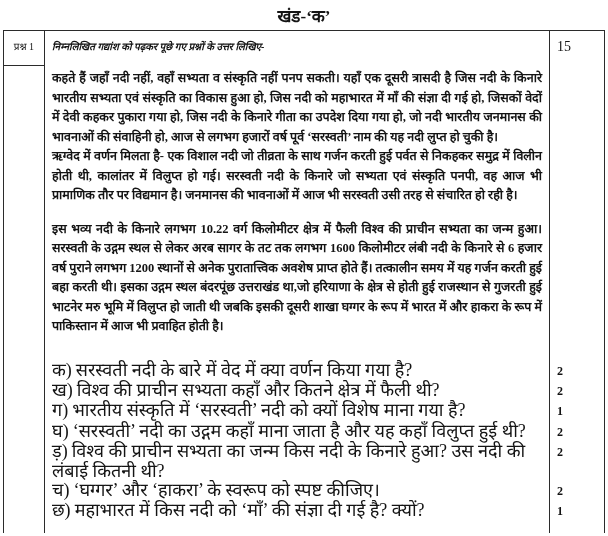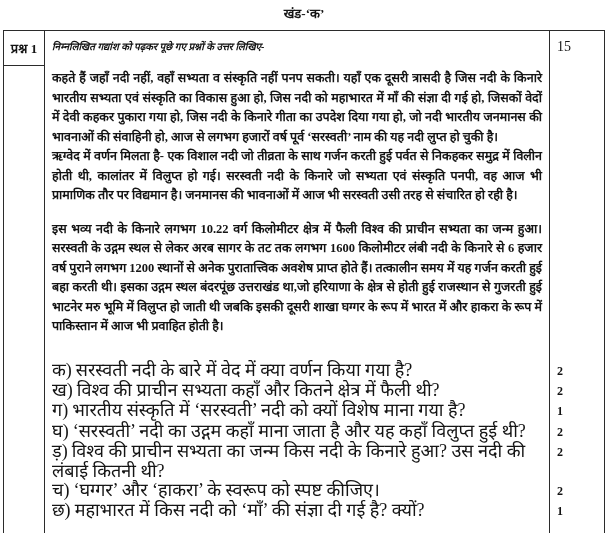--- a/index.html
+++ b/index.html
@@ -9,21 +9,21 @@
     background: #ffffff;
     color: #141414;
     font-family: "Liberation Serif", "DejaVu Serif", serif;
     overflow: hidden;
   }
   .sheet { width: 608px; height: 536px; position: relative; }
 
   .section-header {
     text-align: center;
     font-weight: bold;
-    font-size: 13px;
+    font-size: 17px;
     padding-top: 4px;
     height: 30px;
   }
 
   .qtable {
     position: relative;
     margin: 0 3px;
     height: 503px;
     border: 1px solid #2b2b2b;
     border-bottom: none;
@@ -32,22 +32,22 @@
   }
   .vline { position: absolute; top: 0; bottom: 0; width: 1px; background: #2b2b2b; }
   .vline-left  { left: 40px; }
   .vline-right { right: 54px; }
 
   .qno-cell {
     position: absolute;
     left: 0; top: 0;
     width: 40px; height: 35px;
     border-bottom: 1px solid #2b2b2b;
-    font-weight: bold;
-    font-size: 13px;
+    font-weight: normal;
+    font-size: 10px;
     text-align: center;
     padding-top: 8px;
     white-space: nowrap;
   }
 
   .header-row { display: flex; }
   .instruction {
     flex: 1;
     font-weight: bold;
     font-size: 10px;

